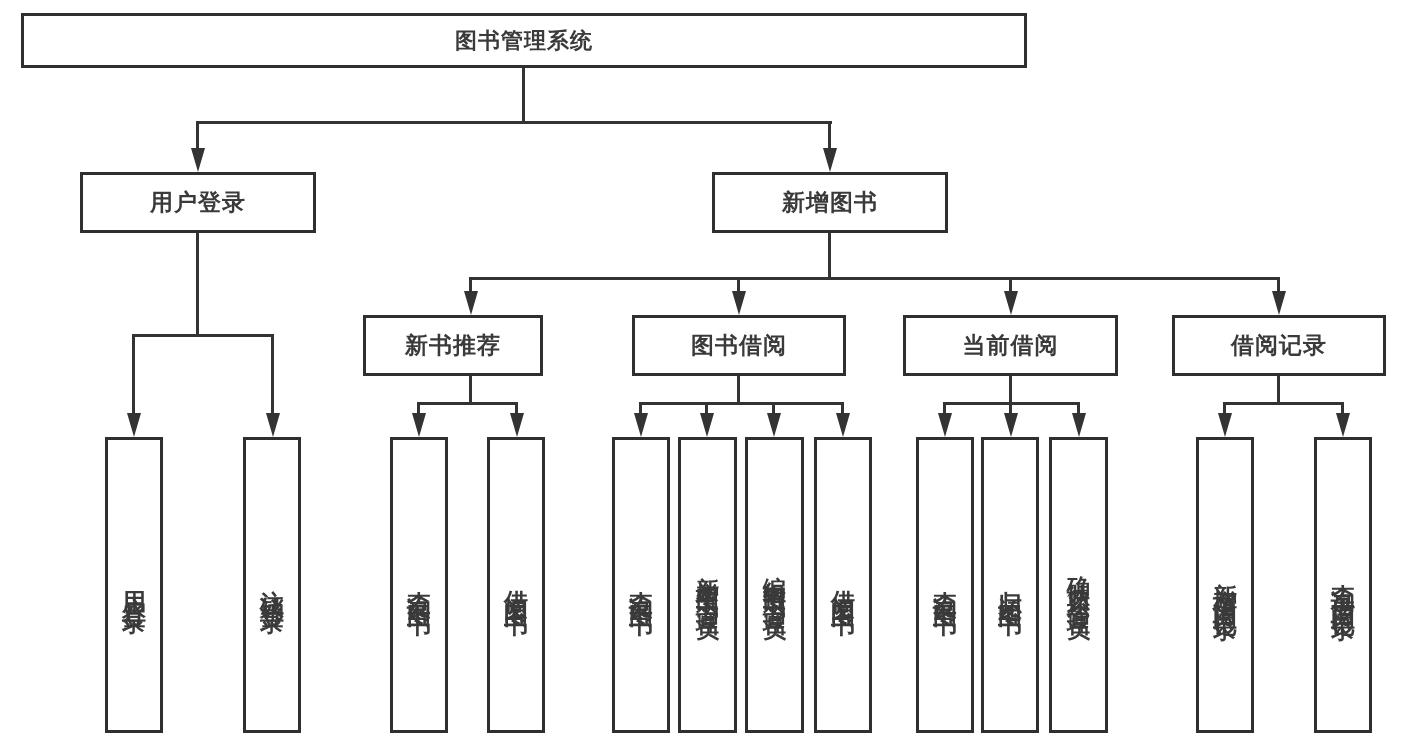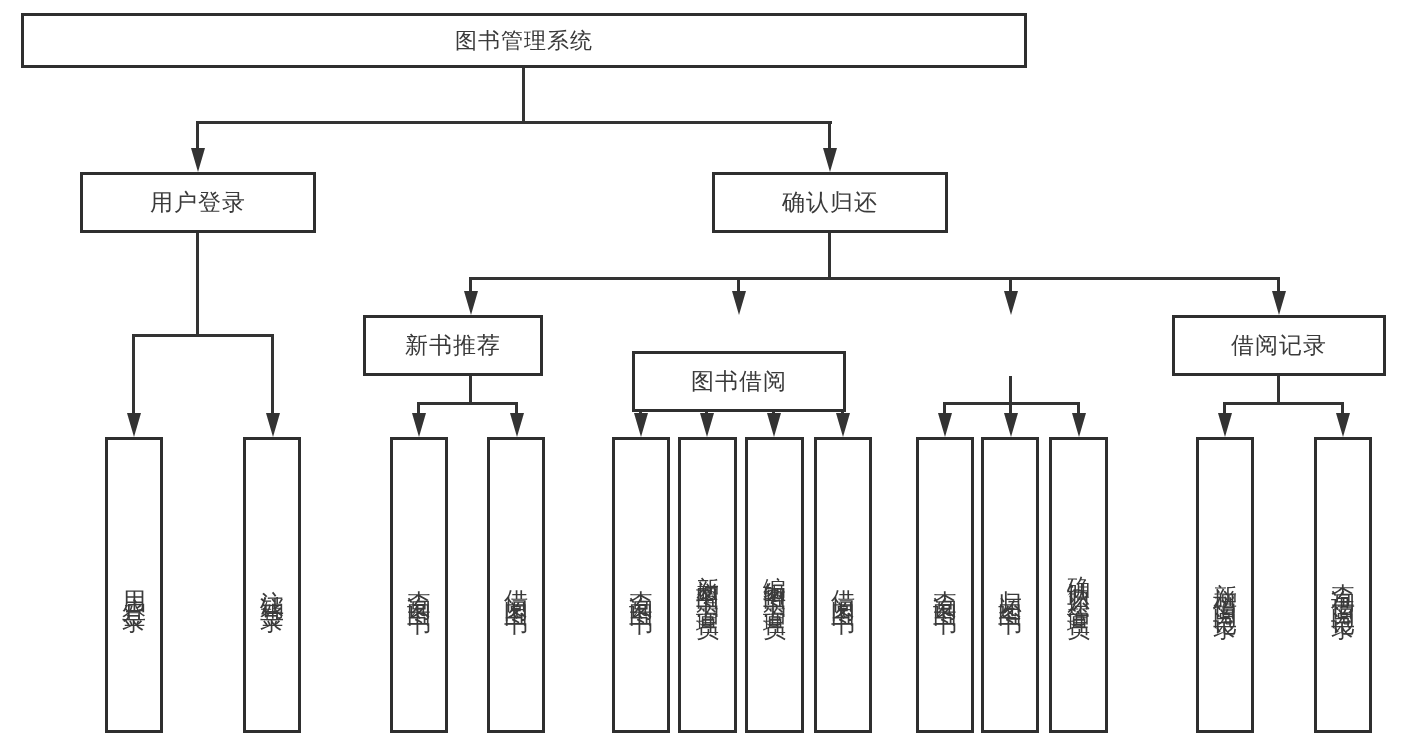--- a/index.html
+++ b/index.html
@@ -19,20 +19,21 @@
   .node {
     position: absolute;
     box-sizing: border-box;
     border: 3px solid #2f2f2f;
     background: #ffffff;
     display: flex;
     align-items: center;
     justify-content: center;
     color: #3a3a3a;
     z-index: 2;
+    font-weight: bold;
   }
   .node.h { font-size: 23px; letter-spacing: 1px; }
   .node.root { font-size: 22px; }
   .node.v {
     writing-mode: vertical-rl;
     text-orientation: mixed;
     font-size: 24px;
     letter-spacing: 7px;
     line-height: 1;
   }
@@ -74,42 +75,43 @@
   <div class="node h root" style="left:21px; top:13px; width:1006px; height:55px;">图书管理系统</div>
 
   <div class="vline" style="left:522px; top:68px; height:56px;"></div>
   <div class="hline" style="left:196px; top:121px; width:636px;"></div>
   <div class="vline" style="left:196px; top:121px; height:32px;"></div>
   <div class="arrow" style="left:191px; top:148px;"></div>
   <div class="vline" style="left:828px; top:121px; height:32px;"></div>
   <div class="arrow" style="left:823px; top:148px;"></div>
 
   <div class="node h" style="left:80px; top:172px; width:236px; height:61px;">用户登录</div>
-  <div class="node h" style="left:712px; top:172px; width:236px; height:61px;">确认归还</div>
+  <div class="node h" style="left:712px; top:172px; width:236px; height:61px;">新增图书</div>
 
   <div class="vline" style="left:196px; top:233px; height:104px;"></div>
   <div class="hline" style="left:132px; top:334px; width:142px;"></div>
   <div class="vline" style="left:132px; top:334px; height:82px;"></div>
   <div class="arrow" style="left:127px; top:413px;"></div>
   <div class="vline" style="left:271px; top:334px; height:82px;"></div>
   <div class="arrow" style="left:266px; top:413px;"></div>
 
   <div class="vline" style="left:828px; top:233px; height:47px;"></div>
   <div class="hline" style="left:469px; top:277px; width:811px;"></div>
   <div class="vline" style="left:469px; top:277px; height:18px;"></div>
   <div class="arrow" style="left:464px; top:291px;"></div>
   <div class="vline" style="left:737px; top:277px; height:18px;"></div>
   <div class="arrow" style="left:732px; top:291px;"></div>
   <div class="vline" style="left:1009px; top:277px; height:18px;"></div>
   <div class="arrow" style="left:1004px; top:291px;"></div>
   <div class="vline" style="left:1277px; top:277px; height:18px;"></div>
   <div class="arrow" style="left:1272px; top:291px;"></div>
 
   <div class="node h" style="left:363px; top:315px; width:180px; height:61px;">新书推荐</div>
-  <div class="node h" style="left:632px; top:315px; width:214px; height:61px;margin-top:36px;">图书借阅</div>
+  <div class="node h" style="left:632px; top:315px; width:214px; height:61px;">图书借阅</div>
+  <div class="node h" style="left:903px; top:315px; width:215px; height:61px;">当前借阅</div>
   <div class="node h" style="left:1172px; top:315px; width:214px; height:61px;">借阅记录</div>
 
   <div class="vline" style="left:469px; top:376px; height:29px;"></div>
   <div class="hline" style="left:417px; top:402px; width:101px;"></div>
   <div class="vline" style="left:417px; top:402px; height:16px;"></div>
   <div class="arrow" style="left:412px; top:413px;"></div>
   <div class="vline" style="left:515px; top:402px; height:16px;"></div>
   <div class="arrow" style="left:510px; top:413px;"></div>
 
   <div class="vline" style="left:737px; top:376px; height:29px;"></div>

